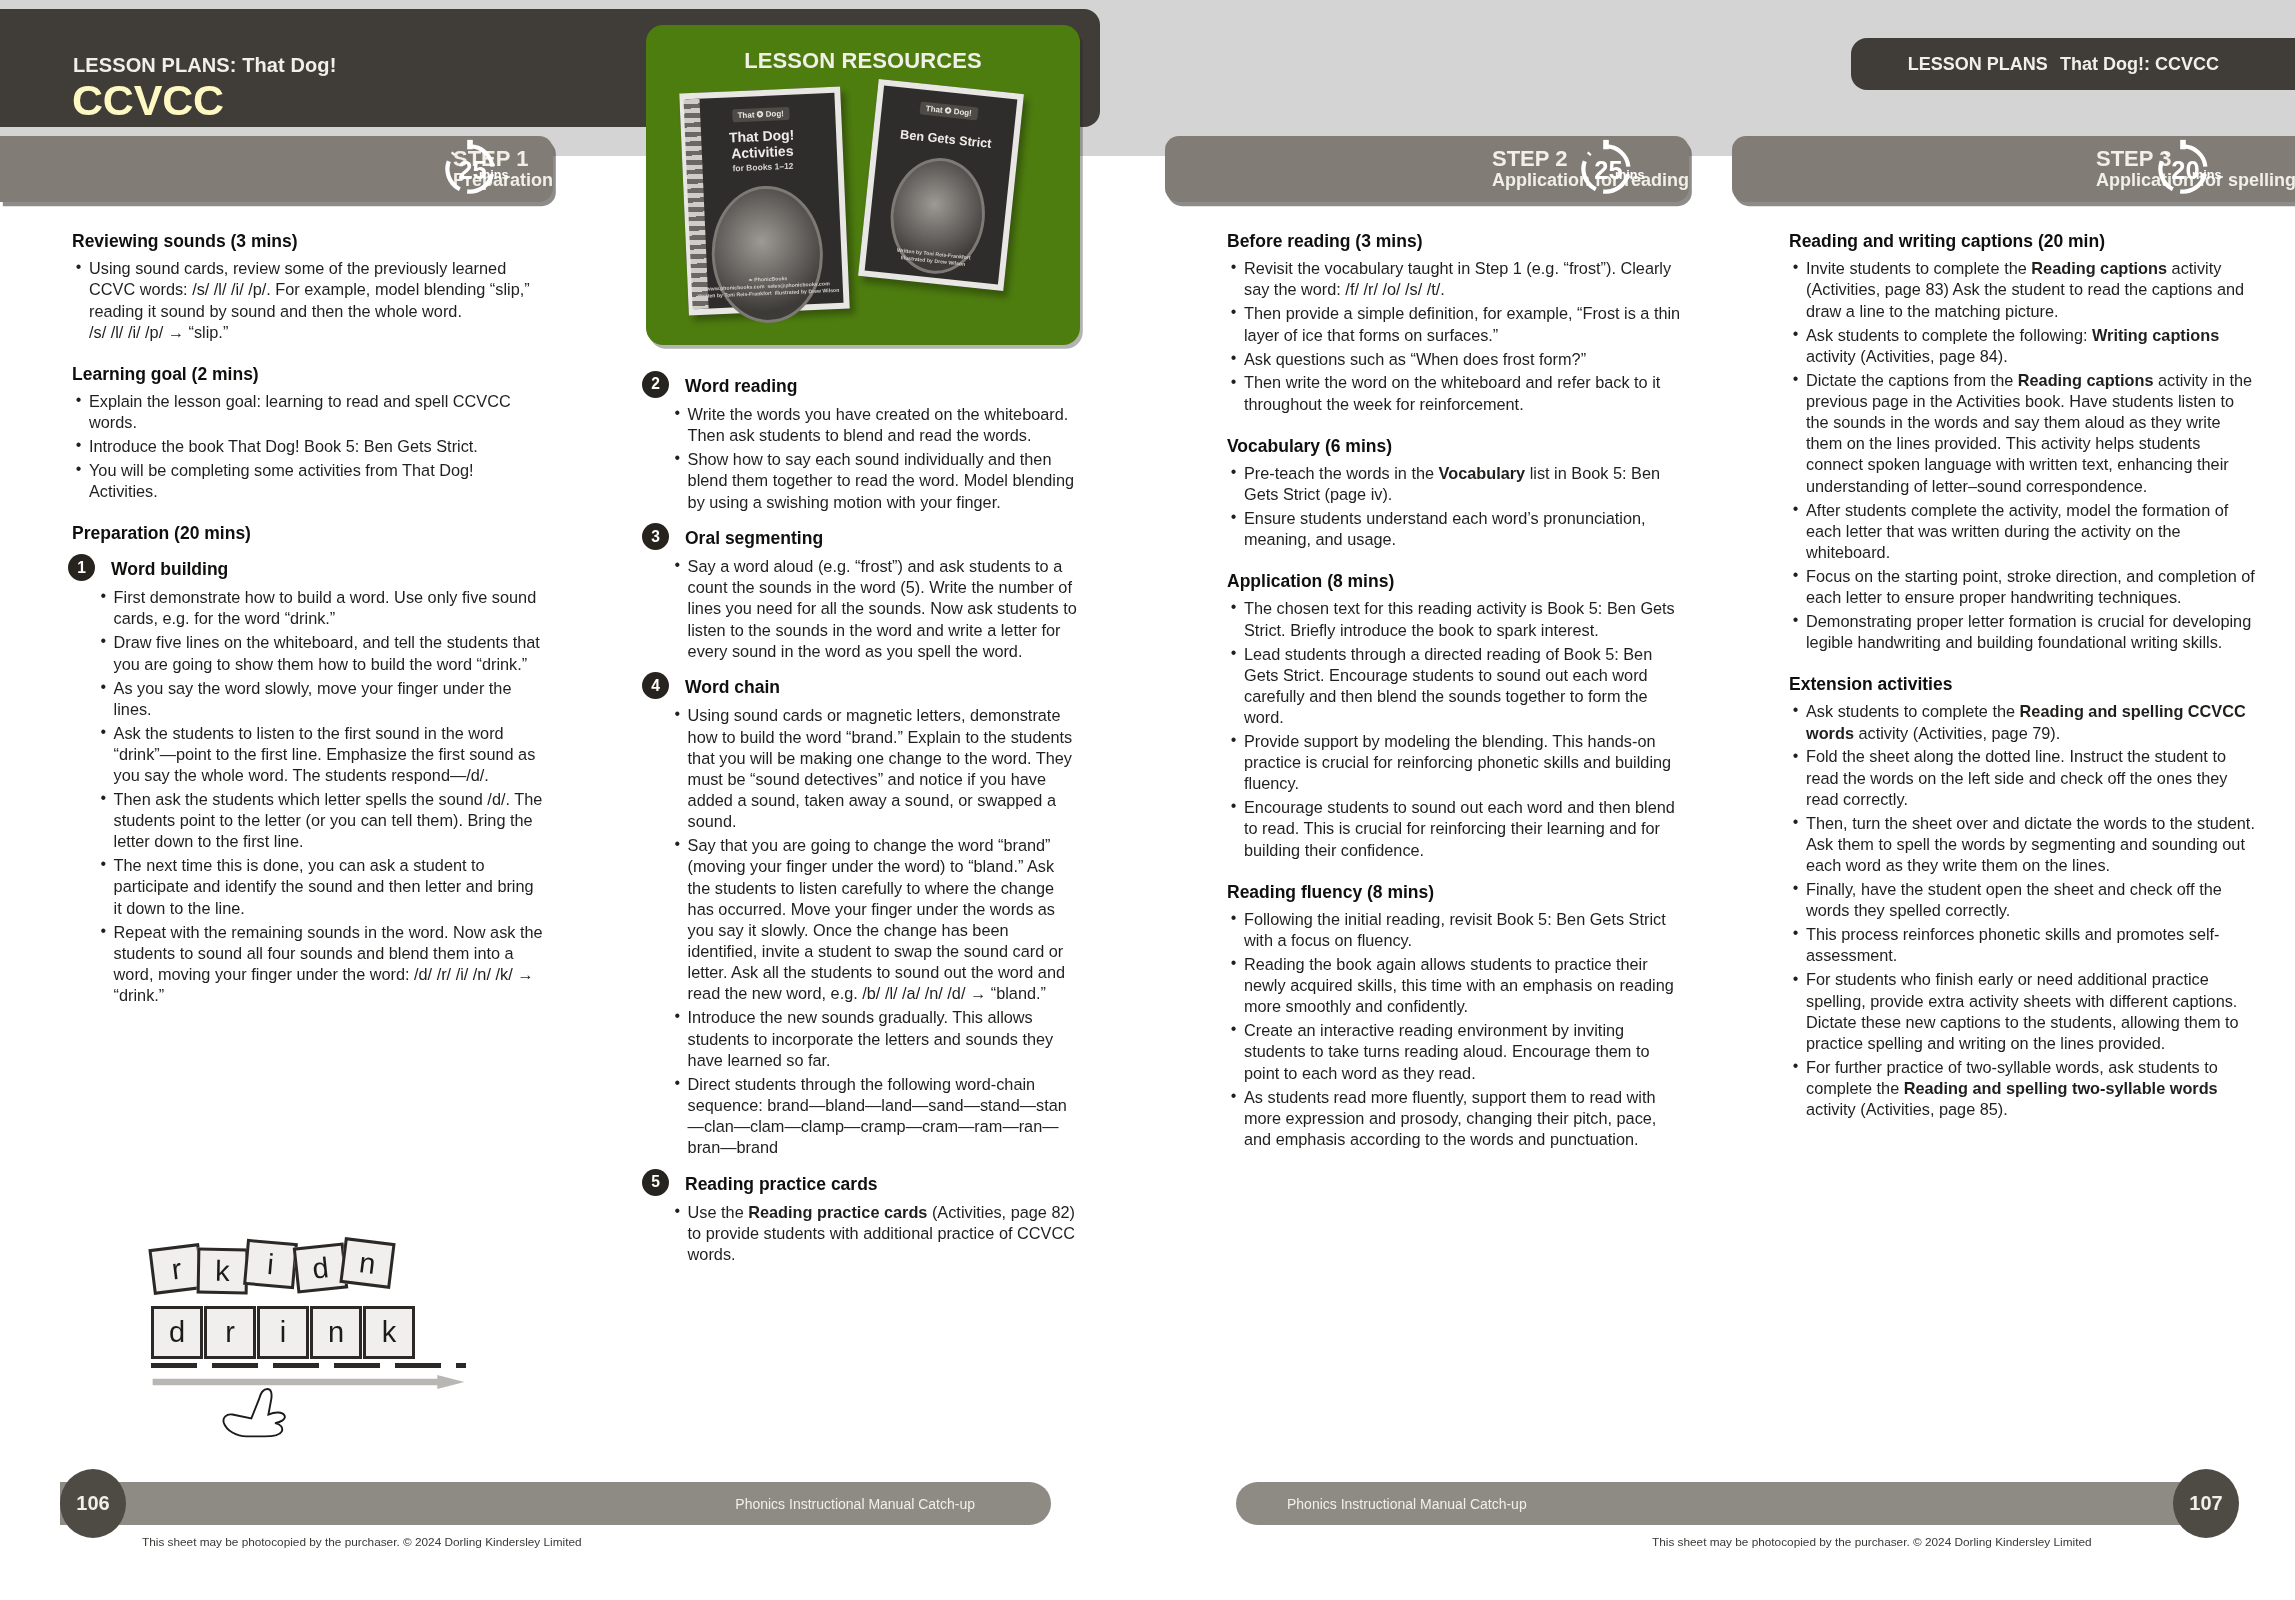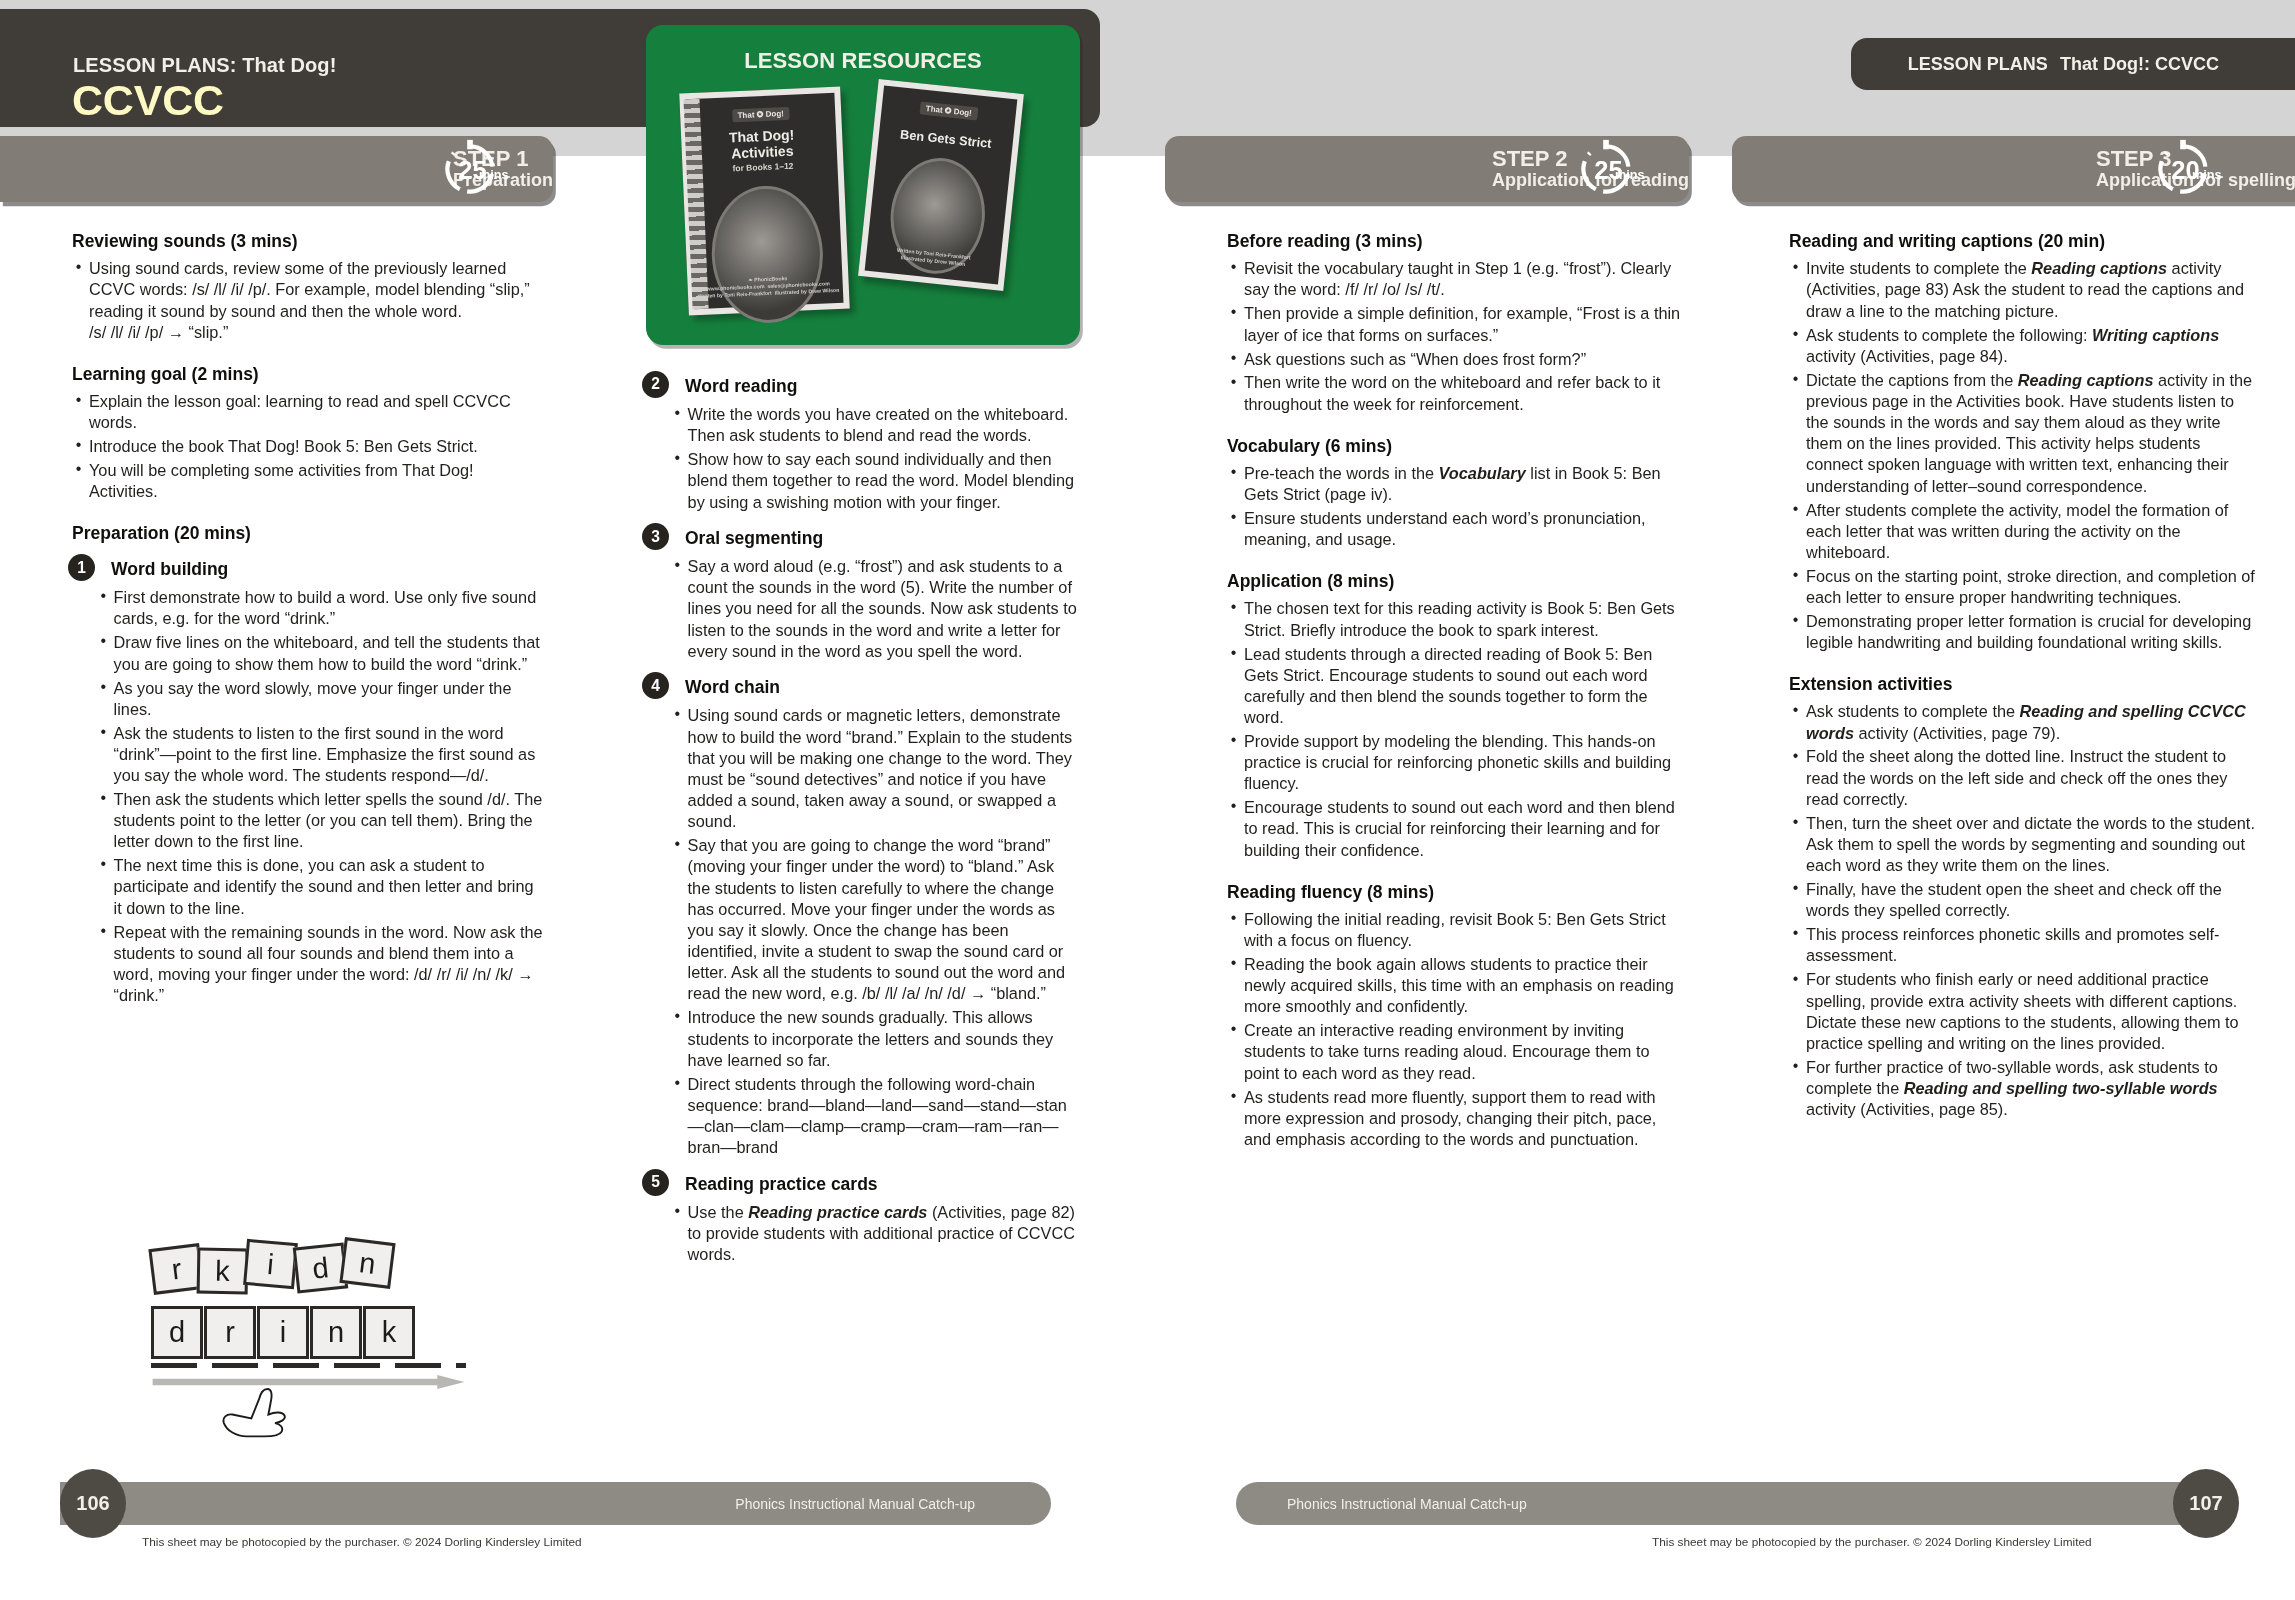--- a/index.html
+++ b/index.html
@@ -34,21 +34,21 @@
     position:absolute; right:0; top:38px; height:52px;
     background:#403c37; border-radius:16px 0 0 16px;
     padding: 0 76px 0 57px; display:flex; align-items:center;
   }
   .runhead span { font-size:18px; font-weight:bold; color:#f2efe9; }
   .runhead .rh-b { margin-right:12.3px; }
 
   
   .resources {
     position:absolute; left:646px; top:24.6px; width:434px; height:320px;
-    background:#15803d; border-radius:17px;
+    background:#4d7c0f; border-radius:17px;
     box-shadow: 2.8px 3.8px 0 rgba(40,38,34,.35);
   }
   .resources .res-title {
     position:absolute; top:23px; left:0; width:100%;
     text-align:center; font-size:22px; font-weight:bold; color:#f2efe9;
     letter-spacing:0.1px;
   }
   .books { position:absolute; left:33px; top:57px; width:373px; height:246px; }
   .bk {
     position:absolute; background:#2f2d2b; border:6.6px solid #e9e7e3;
@@ -129,21 +129,21 @@
   }
   .gap { height:18px; }
   ul.bl { list-style:none; margin:0 0 0 0; padding:0; }
   ul.bl > li {
     position:relative; padding-left:17px; margin-bottom:2.8px;
   }
   ul.bl > li:before {
     content:"•"; position:absolute; left:3.8px; top:-0.9px; font-size:16px; line-height:1.3;
   }
   ul.bl.ind { margin-left:24.6px; }
-  b { font-weight:bold;font-style:italic; }
+  b { font-weight:bold; }
 
   .numhead { position:relative; margin: 12.3px 0 4.7px 0; min-height:26.4px; }
   .numhead .circ {
     position:absolute; left:-3.8px; top:-1.9px; width:27px; height:27px;
     border-radius:50%; background:#27241f; color:#fff;
     font-size:15.6px; font-weight:bold; display:flex; align-items:center; justify-content:center;
   }
   .numhead .nlabel {
     margin-left:39px; font-size:17.5px; font-weight:bold; color:#100f0e; line-height:1.5;
   }

